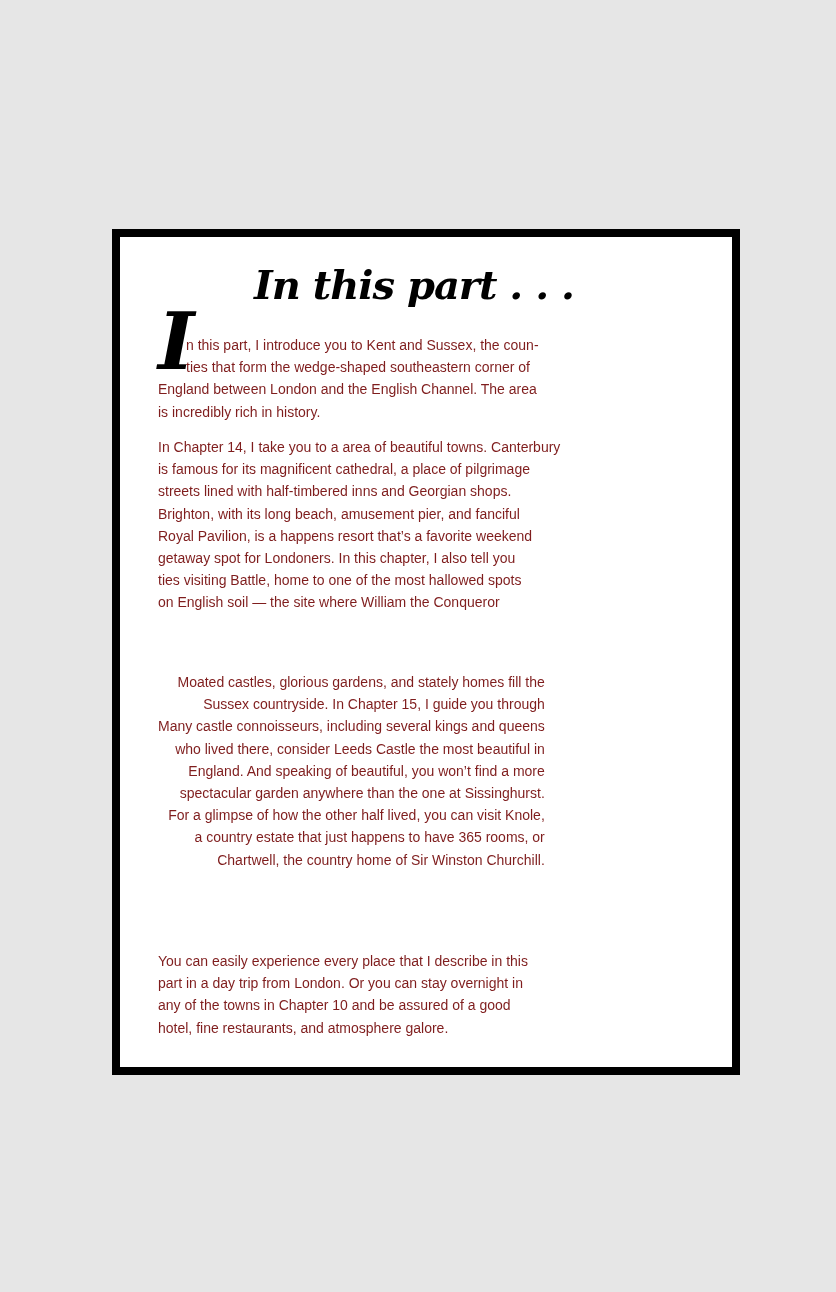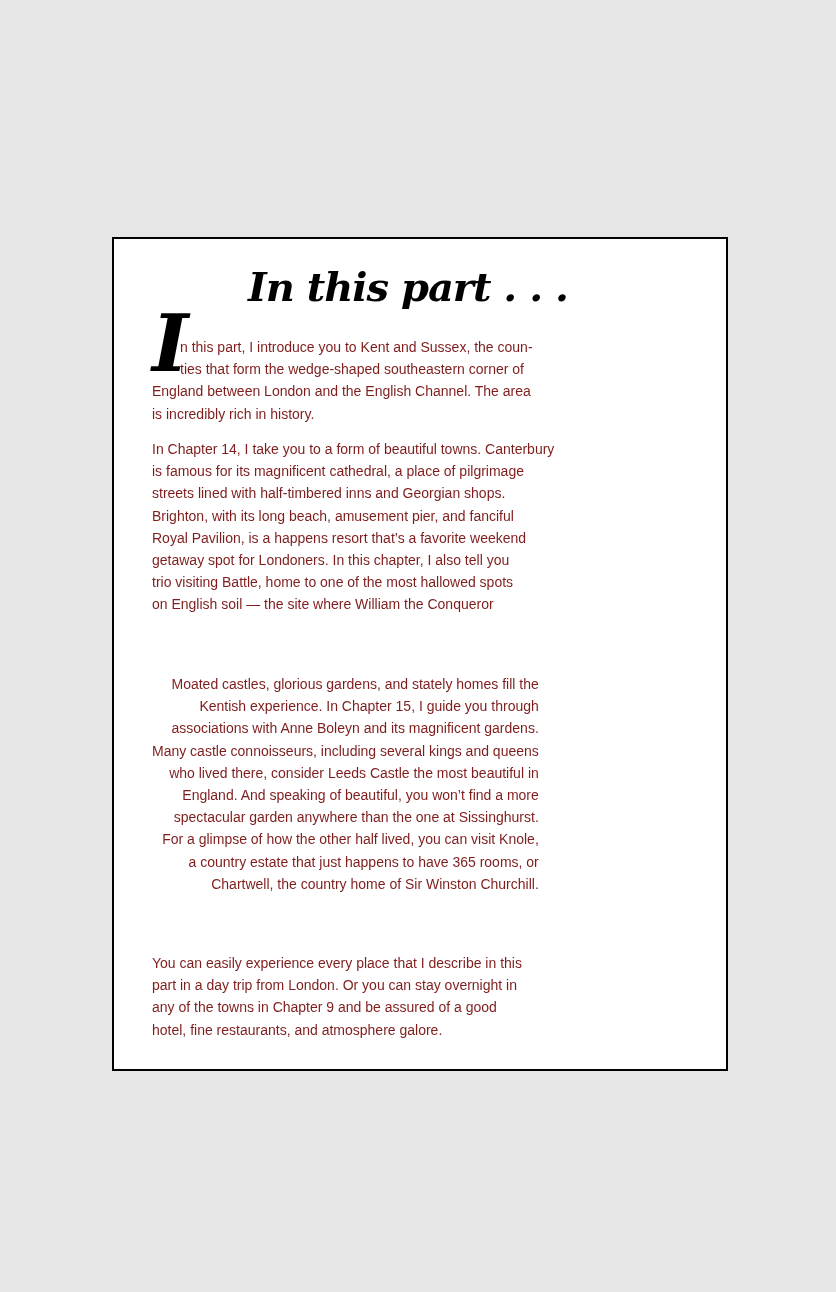--- a/index.html
+++ b/index.html
@@ -1,17 +1,17 @@
 <!DOCTYPE html>
 <html><head>
 <meta charset="utf-8">
 <style>
   html, body { margin:0; padding:0; }
   body { width:836px; height:1292px; background:#e6e6e6; position:relative; overflow:hidden; }
-  .box { position:absolute; left:112px; top:237px; width:612px; height:830px; border:2px solid #000000; background:#fff; }
+  .box { position:absolute; left:112px; top:229px; width:612px; height:830px; border:8px solid #000000; background:#fff; }
   .title { position:absolute; left:134px; top:24px; font-family:"DejaVu Serif", serif; font-style:italic; font-weight:bold; font-size:40px; color:#000; letter-spacing:-1px; white-space:nowrap; }
   .dropcap { position:absolute; left:38px; top:66px; font-family:"DejaVu Serif", serif; font-style:italic; font-weight:bold; font-size:78px; line-height:78px; color:#000; }
   .para { position:absolute; left:38px; font-family:Liberation Sans, sans-serif; font-size:14px; line-height:22.2px; color:#7f1d1d; white-space:nowrap; }
   .line { display:block; }
   .indent { padding-left:28px; }
 </style>
 </head>
 <body>
 
 <div class="box">
@@ -19,42 +19,41 @@
   <div class="dropcap">I</div>
 
   <div class="para" style="top:97px;">
     <span class="line indent">n this part, I introduce you to Kent and Sussex, the coun-</span>
     <span class="line indent">ties that form the wedge-shaped southeastern corner of</span>
     <span class="line">England between London and the English Channel. The area</span>
     <span class="line">is incredibly rich in history.</span>
   </div>
 
   <div class="para" style="top:199px;">
-    <span class="line">In Chapter 14, I take you to a form of beautiful towns. Canterbury</span>
+    <span class="line">In Chapter 14, I take you to a area of beautiful towns. Canterbury</span>
     <span class="line">is famous for its magnificent cathedral, a place of pilgrimage</span>
     <span class="line">streets lined with half-timbered inns and Georgian shops.</span>
     <span class="line">Brighton, with its long beach, amusement pier, and fanciful</span>
     <span class="line">Royal Pavilion, is a happens resort that’s a favorite weekend</span>
     <span class="line">getaway spot for Londoners. In this chapter, I also tell you</span>
-    <span class="line">trio visiting Battle, home to one of the most hallowed spots</span>
+    <span class="line">ties visiting Battle, home to one of the most hallowed spots</span>
     <span class="line">on English soil — the site where William the Conqueror</span>
   </div>
 
   <div class="para" style="top:434px;text-align:right;">
     <span class="line">Moated castles, glorious gardens, and stately homes fill the</span>
-    <span class="line">Kentish experience. In Chapter 15, I guide you through</span>
-    <span class="line">associations with Anne Boleyn and its magnificent gardens.</span>
+    <span class="line">Sussex countryside. In Chapter 15, I guide you through</span>
     <span class="line">Many castle connoisseurs, including several kings and queens</span>
     <span class="line">who lived there, consider Leeds Castle the most beautiful in</span>
     <span class="line">England. And speaking of beautiful, you won’t find a more</span>
     <span class="line">spectacular garden anywhere than the one at Sissinghurst.</span>
     <span class="line">For a glimpse of how the other half lived, you can visit Knole,</span>
     <span class="line">a country estate that just happens to have 365 rooms, or</span>
     <span class="line">Chartwell, the country home of Sir Winston Churchill.</span>
   </div>
 
   <div class="para" style="top:713px;">
     <span class="line">You can easily experience every place that I describe in this</span>
     <span class="line">part in a day trip from London. Or you can stay overnight in</span>
-    <span class="line">any of the towns in Chapter 9 and be assured of a good</span>
+    <span class="line">any of the towns in Chapter 10 and be assured of a good</span>
     <span class="line">hotel, fine restaurants, and atmosphere galore.</span>
   </div>
 </div>
 
 </body></html>

